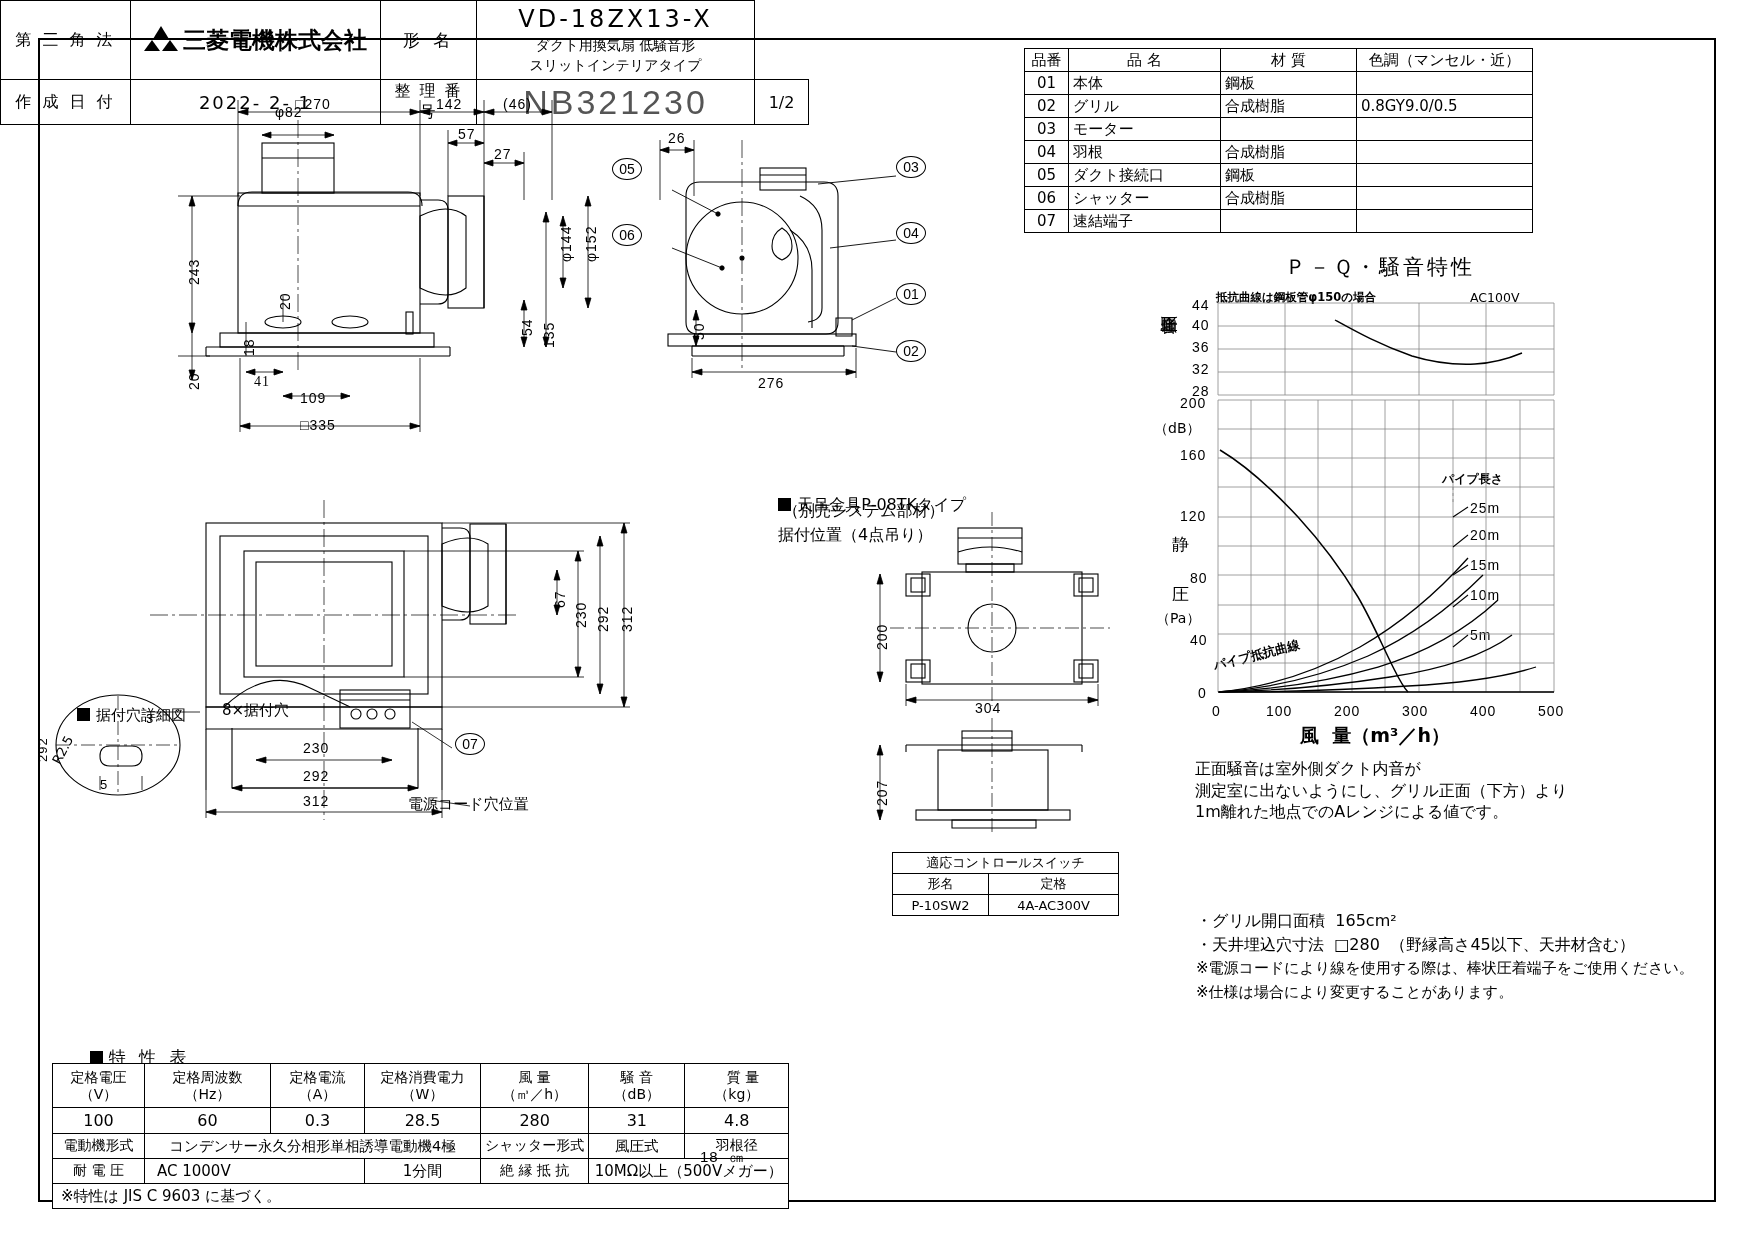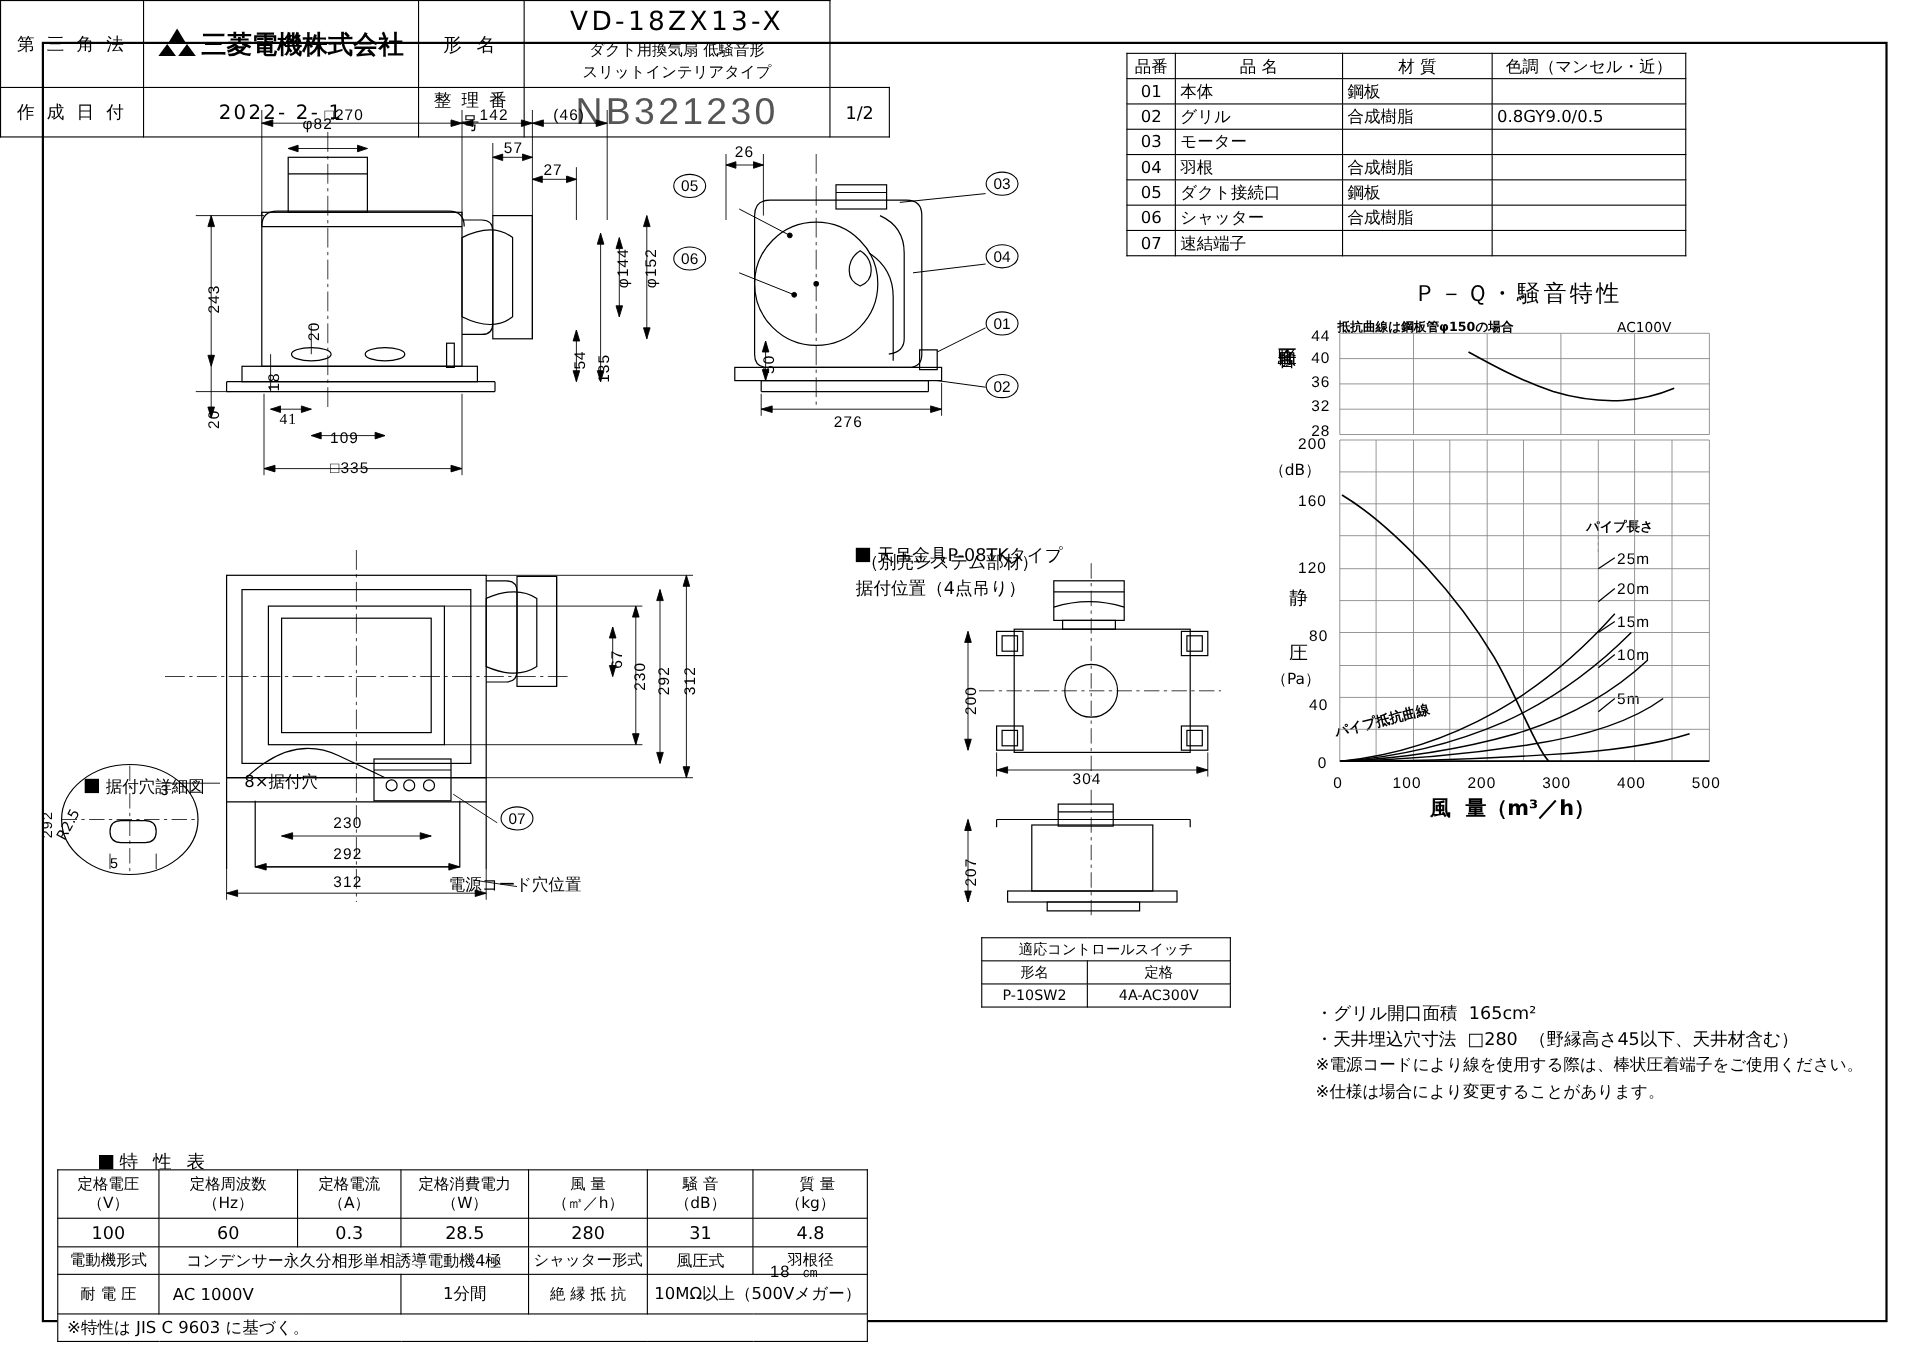--- a/index.html
+++ b/index.html
@@ -581,20 +581,23 @@
         <line x1="303" y1="292" x2="318" y2="280"></line>
         <line x1="303" y1="320" x2="318" y2="310"></line>
         <line x1="303" y1="352" x2="318" y2="340"></line>
         <line x1="303" y1="392" x2="318" y2="380"></line>
       </g>
 
       <line x1="303" y1="232" x2="303" y2="248" stroke="#888" stroke-width="0.8" stroke-dasharray="3,3"></line>
     </svg>
   </div>
 
+  <div class="txt jp" style="left:1195px;top:758px;font-size:16px;line-height:1.35;">正面騒音は室外側ダクト内音が
+測定室に出ないようにし、グリル正面（下方）より
+1m離れた地点でのAレンジによる値です。</div>
 
   <div class="txt jp" style="left:1196px;top:912px;font-size:16px;">・グリル開口面積  165cm²</div>
   <div class="txt jp" style="left:1196px;top:936px;font-size:16px;">・天井埋込穴寸法  □280  （野縁高さ45以下、天井材含む）</div>
   <div class="txt jp" style="left:1196px;top:960px;font-size:15px;">※電源コードにより線を使用する際は、棒状圧着端子をご使用ください。</div>
   <div class="txt jp" style="left:1196px;top:984px;font-size:15px;">※仕様は場合により変更することがあります。</div>
 
   <table class="grid" id="ctrl-table">
     <tbody>
         <tr>
       <td class="c" colspan="2" style="width:226px;">適応コントロールスイッチ</td>
@@ -643,21 +646,21 @@
     <tr>
       <td class="c" style="height:25px;font-size:14px;">電動機形式</td>
       <td class="c" colspan="3" style="font-size:14.5px;">コンデンサー永久分相形単相誘導電動機4極</td>
       <td class="c" style="font-size:14px;">シャッター形式</td>
       <td class="c" style="font-size:14.5px;">風圧式</td>
       <td class="c" style="font-size:14px;padding:0;">
         <span>羽根径</span>
       </td>
     </tr>
     <tr>
-      <td class="c" style="height:36px;font-size:14px;">耐  電  圧</td>
+      <td class="c" style="height:25px;font-size:14px;">耐  電  圧</td>
       <td class="c" colspan="2" style="font-size:15px;text-align:left;padding-left:12px;">AC  1000V</td>
       <td class="c" style="font-size:15px;">1分間</td>
       <td class="c" style="font-size:14px;">絶 縁 抵 抗</td>
       <td class="c" colspan="2" style="font-size:15px;">10MΩ以上（500Vメガー）</td>
     </tr>
     <tr>
       <td class="l" colspan="7" style="height:25px;font-size:15px;padding-left:8px;">※特性は  JIS  C  9603  に基づく。</td>
     </tr>
   </tbody>
     </table>

